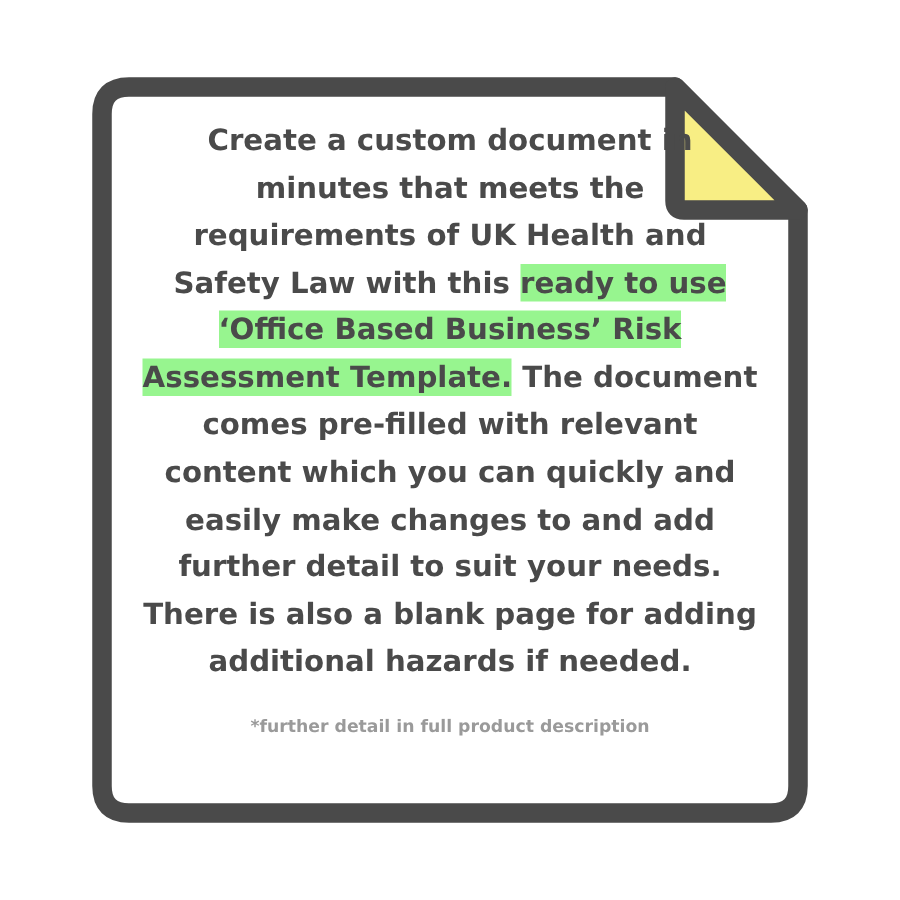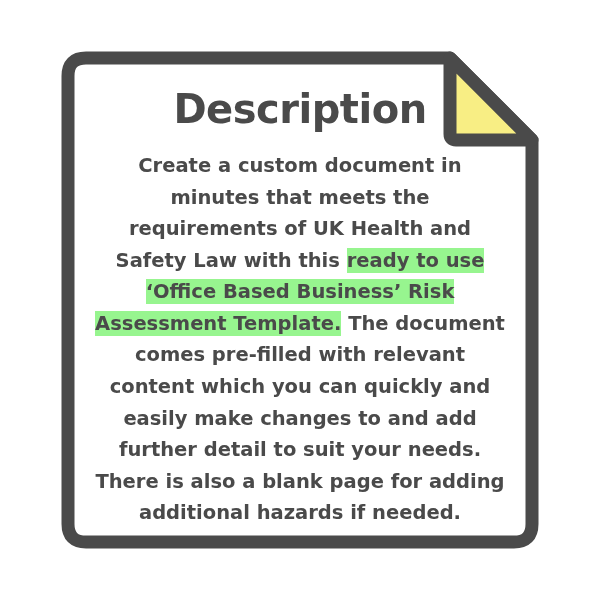--- a/index.html
+++ b/index.html
@@ -99,22 +99,22 @@
                Q 474 494 456 494
                L 28 494
                Q 10 494 10 476
                L 10 28
                Q 10 10 28 10 Z" fill="#ffffff" stroke="#4a4a4a" stroke-width="13" stroke-linejoin="round"></path>
 
       <path d="M 392 10 L 474 92 L 398 92 Q 392 92 392 86 Z" fill="#f8ee84" stroke="#4a4a4a" stroke-width="13" stroke-linejoin="round"></path>
     </svg>
 
     <div class="note-content">
-      <div class="note-title">Description</div>
 
       <div class="note-body">
         <span>Create a custom document in minutes that meets the requirements of UK Health and Safety Law with this </span><span class="hl">ready to use ‘Office Based Business’ Risk Assessment Template.</span><span> The document comes pre-filled with relevant content which you can quickly and easily make changes to and add further detail to suit your needs. There is also a blank page for adding additional hazards if needed.</span>
       </div>
 
+      <div class="note-footnote">*further detail in full product description</div>
     </div>
 
   </div>
 </div>
 
 </body></html>

